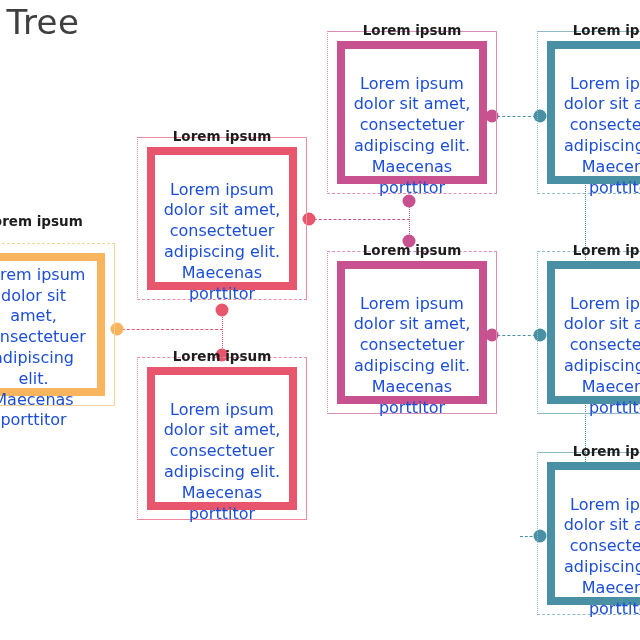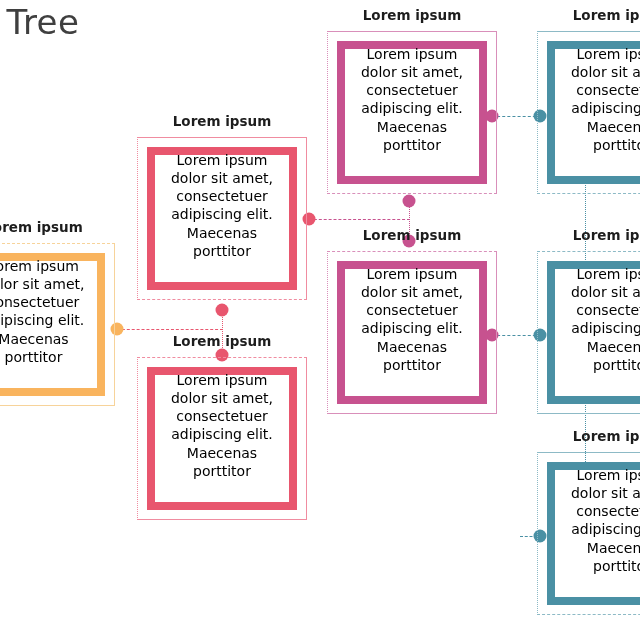--- a/index.html
+++ b/index.html
@@ -48,39 +48,40 @@
   .node .inner {
     position: absolute;
     left: 10px; top: 10px; right: 10px; bottom: 10px;
     box-sizing: border-box;
     border-width: 8px;
     border-style: solid;
     background: #ffffff;
     display: flex;
     flex-direction: column;
     align-items: center;
-    justify-content: flex-end;
+    justify-content: center;
     padding: 4px 6px;
+    gap: 28px;
   }
   .node .heading {
     font-size: 13.5px;
     font-weight: bold;
     color: #1d1d1d;
     line-height: 1.18;
     text-align: center;
     margin: 0 0 3px 0;
     width: 100%;
   }
   .node .body {
-    font-size: 14px;
+    font-size: 16px;
     font-weight: 400;
-    color: #000000;
+    color: #1d4ed8;
     line-height: 1.30;
     text-align: center;
-    margin: 18px;
+    margin: 4px;
     width: 100%;
   }
 
   
   .dot {
     position: absolute;
     width: 13px;
     height: 13px;
     border-radius: 50%;
     transform: translate(-50%, -50%);

